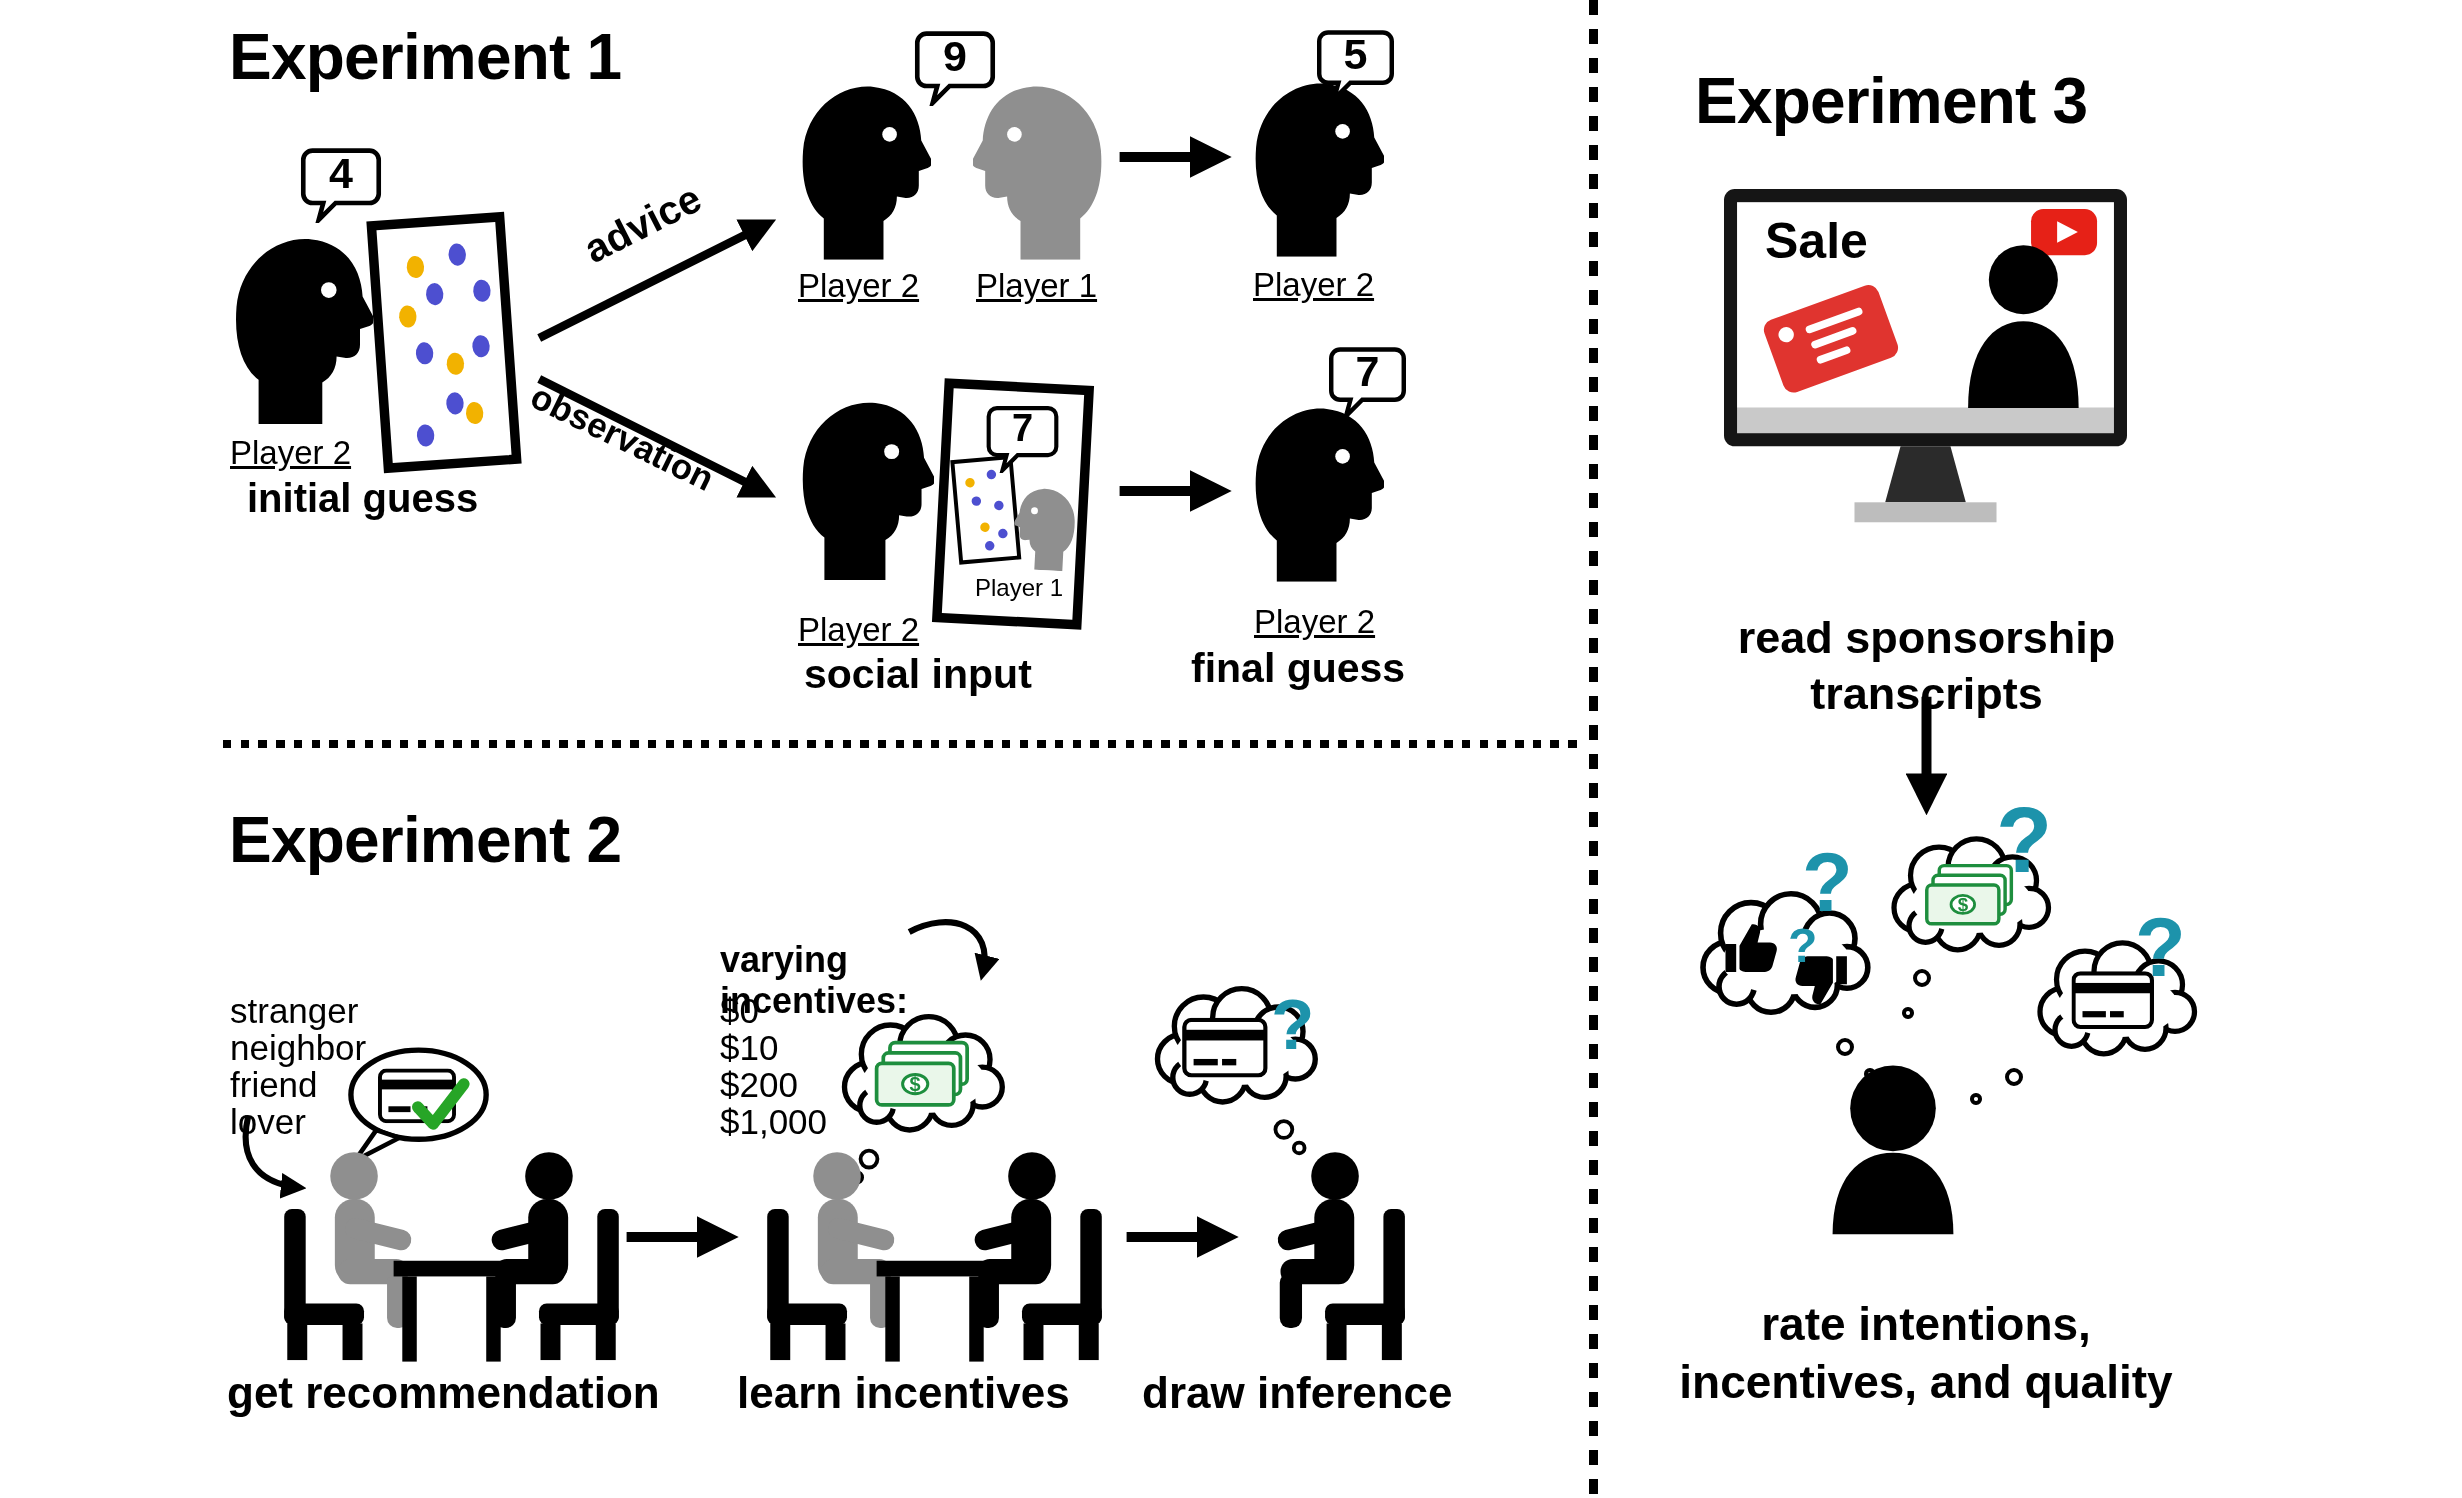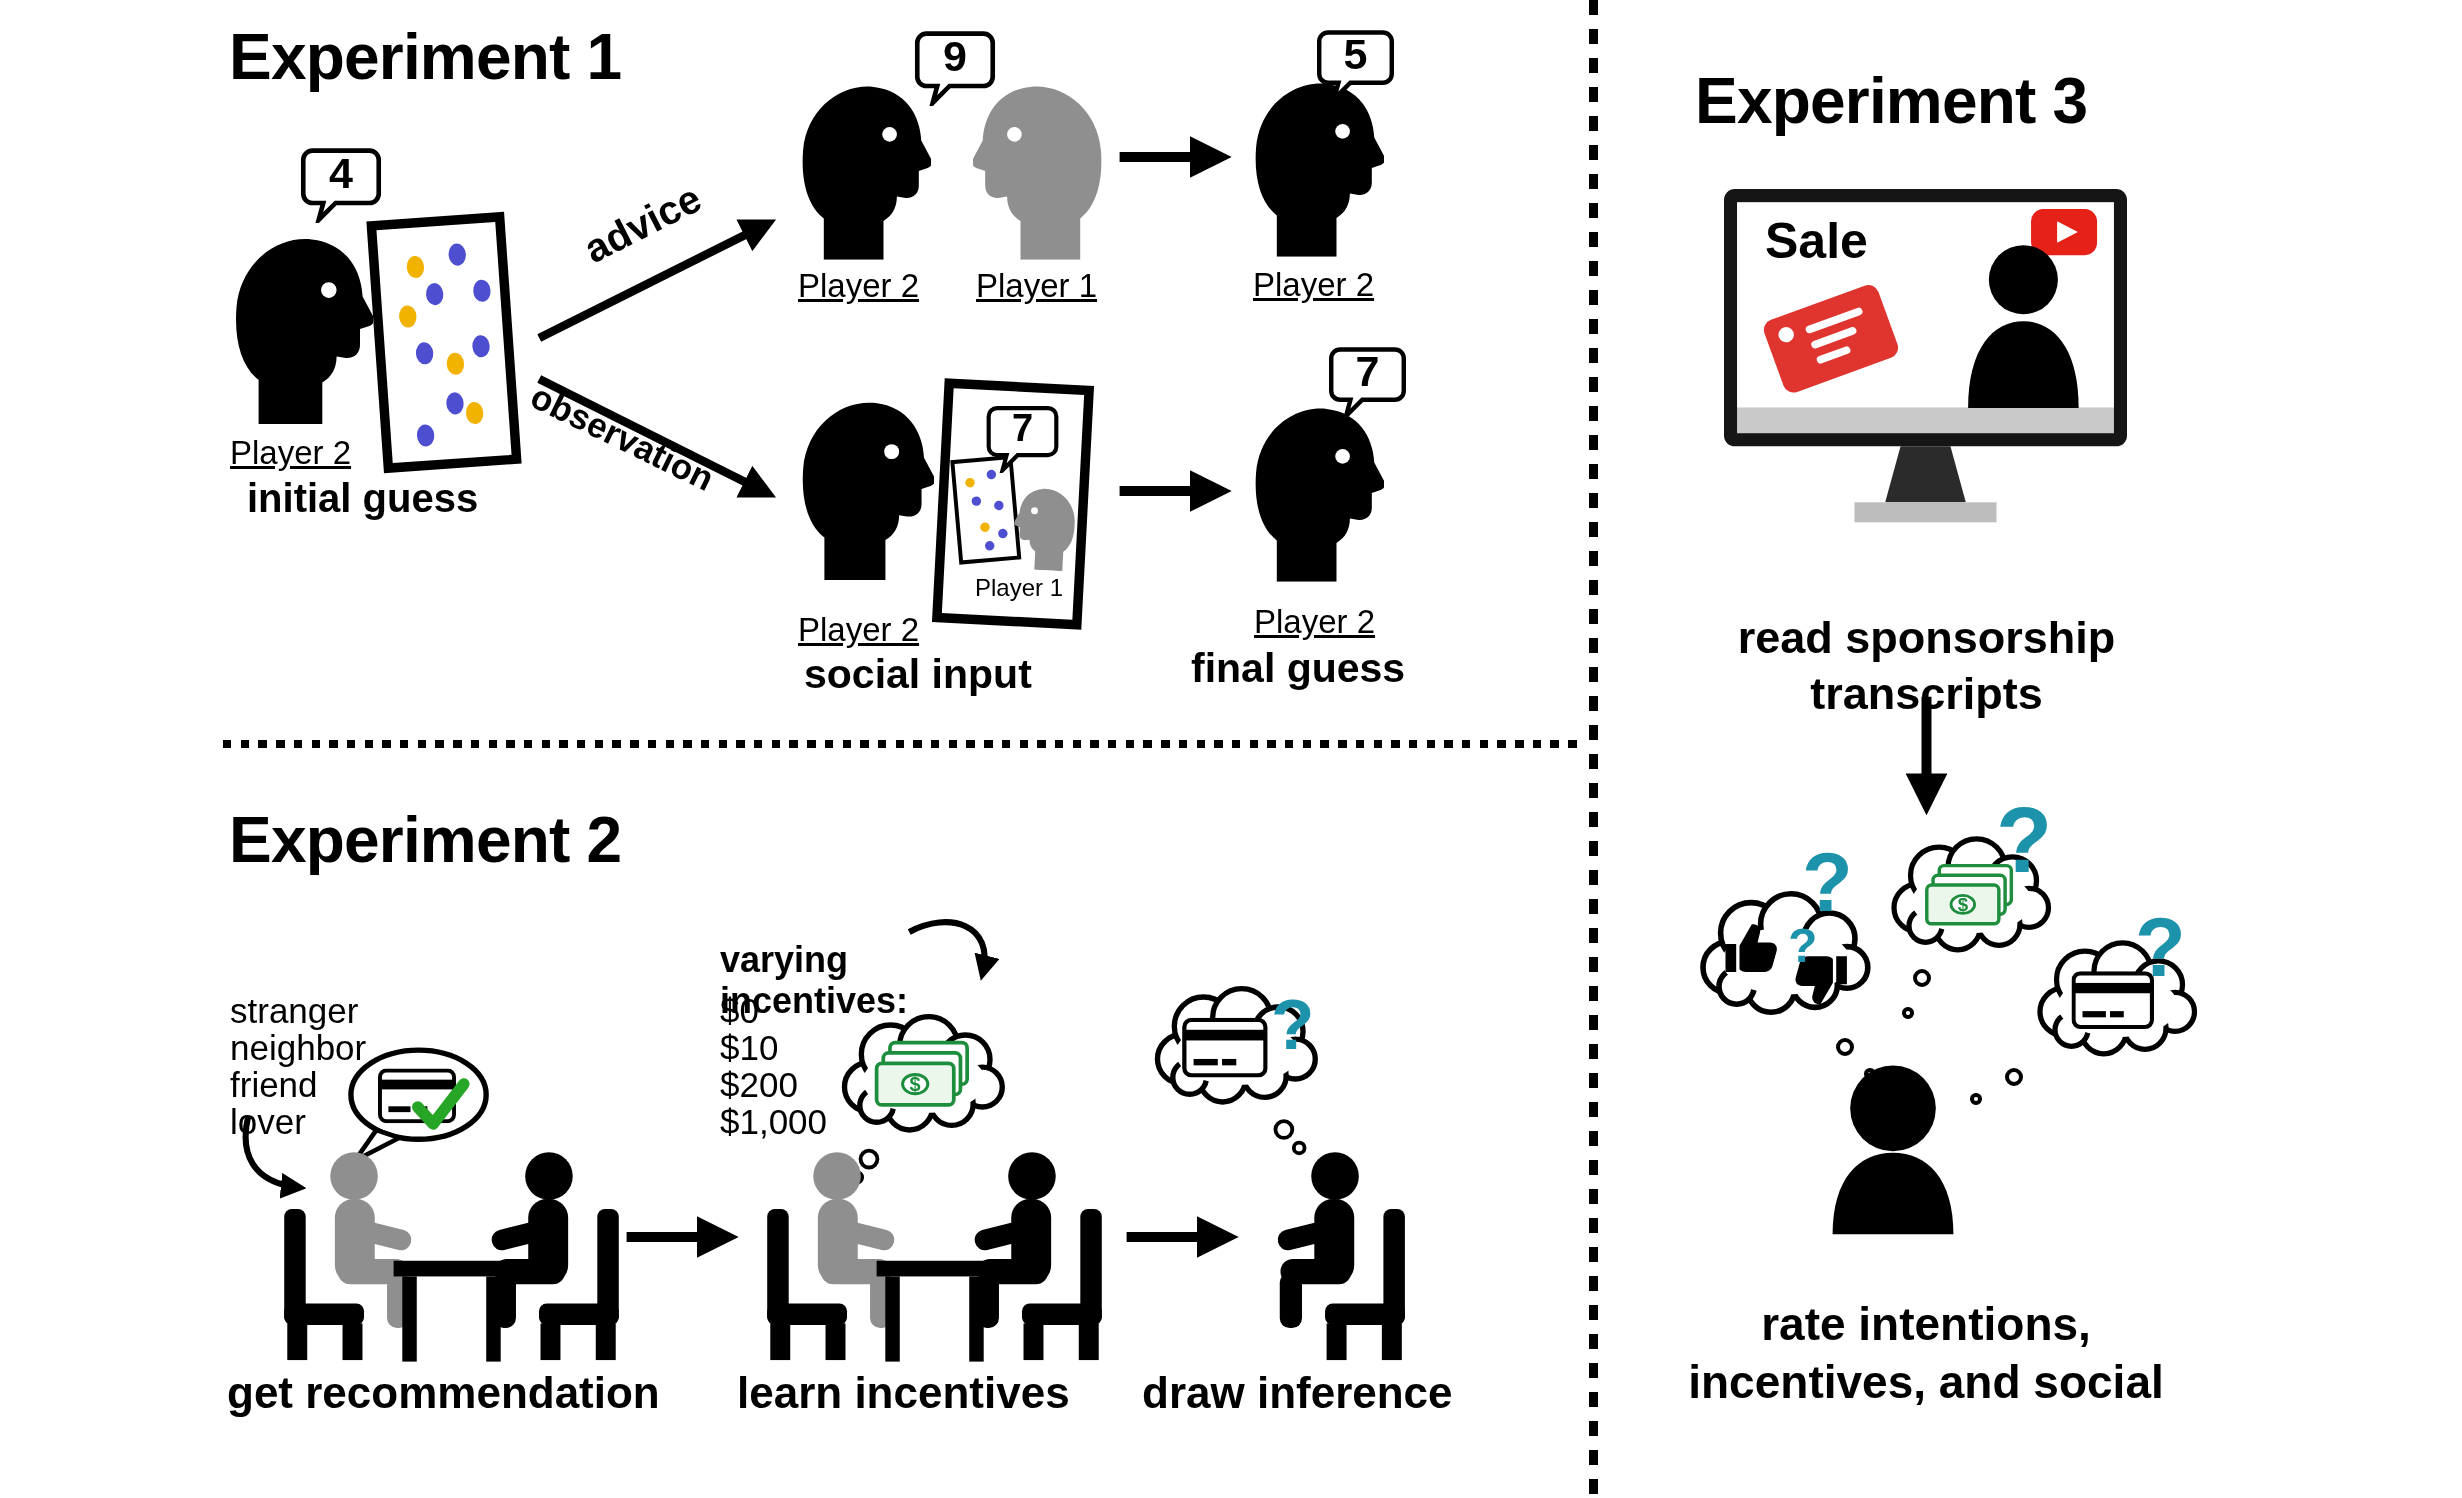--- a/index.html
+++ b/index.html
@@ -350,16 +350,16 @@
   <div class="tdot" style="left:1913px;top:969px;width:18.4px;height:18.4px"></div>
   <div class="tdot" style="left:1902px;top:1007px;width:11.5px;height:11.5px"></div>
   <div class="tdot" style="left:2005px;top:1068px;width:18.4px;height:18.4px"></div>
   <div class="tdot" style="left:1970px;top:1093px;width:11.5px;height:11.5px"></div>
 
   <svg class="abs" style="left:1828px;top:1062px;width:130px;height:173px" viewBox="0 0 170 225">
     <use href="#sym-bust" fill="#000"></use>
   </svg>
 
   <div class="abs cap pre ctr" style="left:1633px;top:1260px;width:586px;font-size:46px;line-height:1.25">rate intentions,
-incentives, and social</div>
+incentives, and quality</div>
 
 </div>
 
 
 </body></html>

